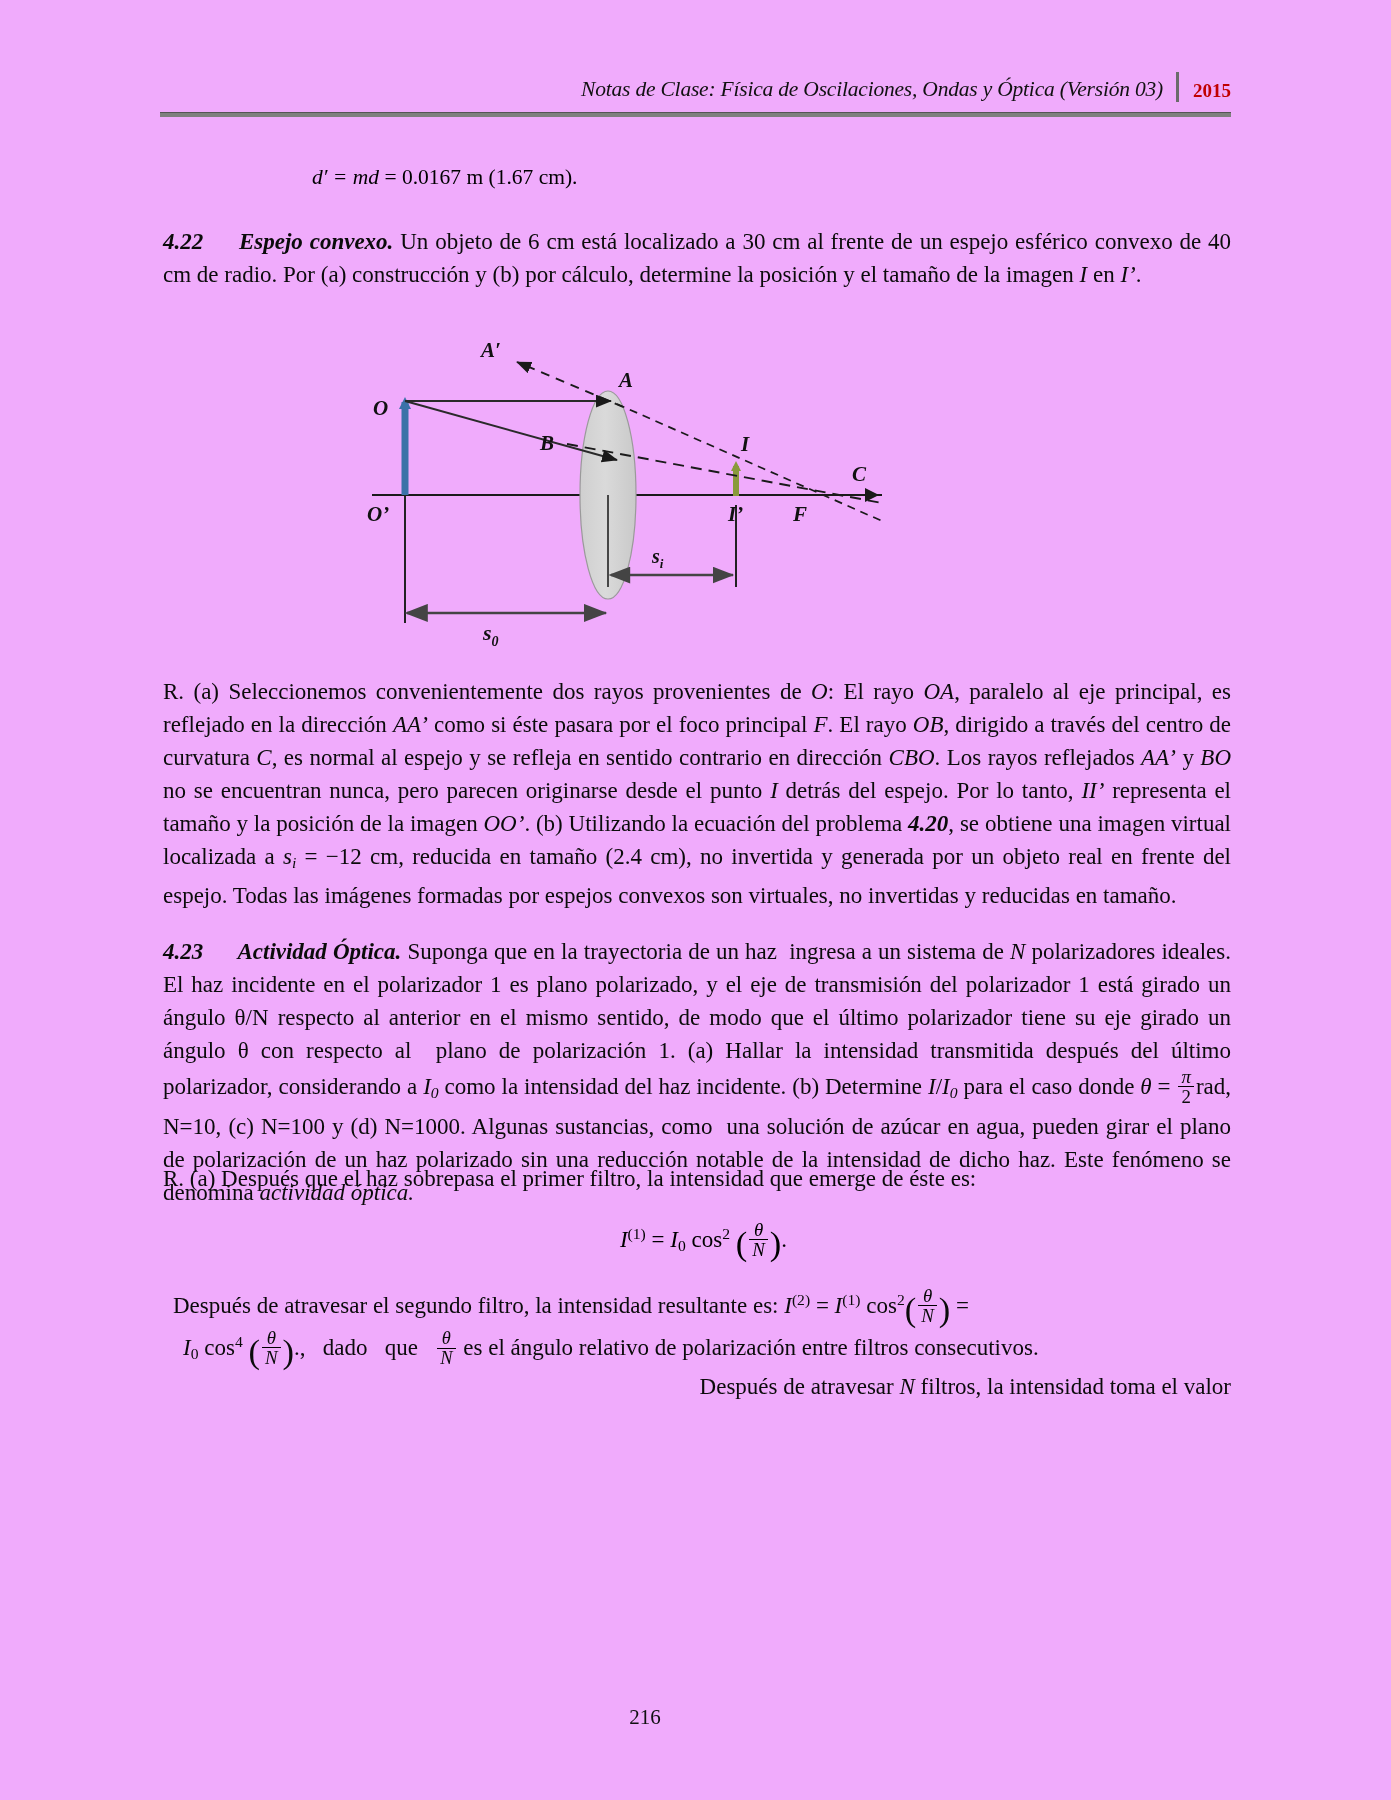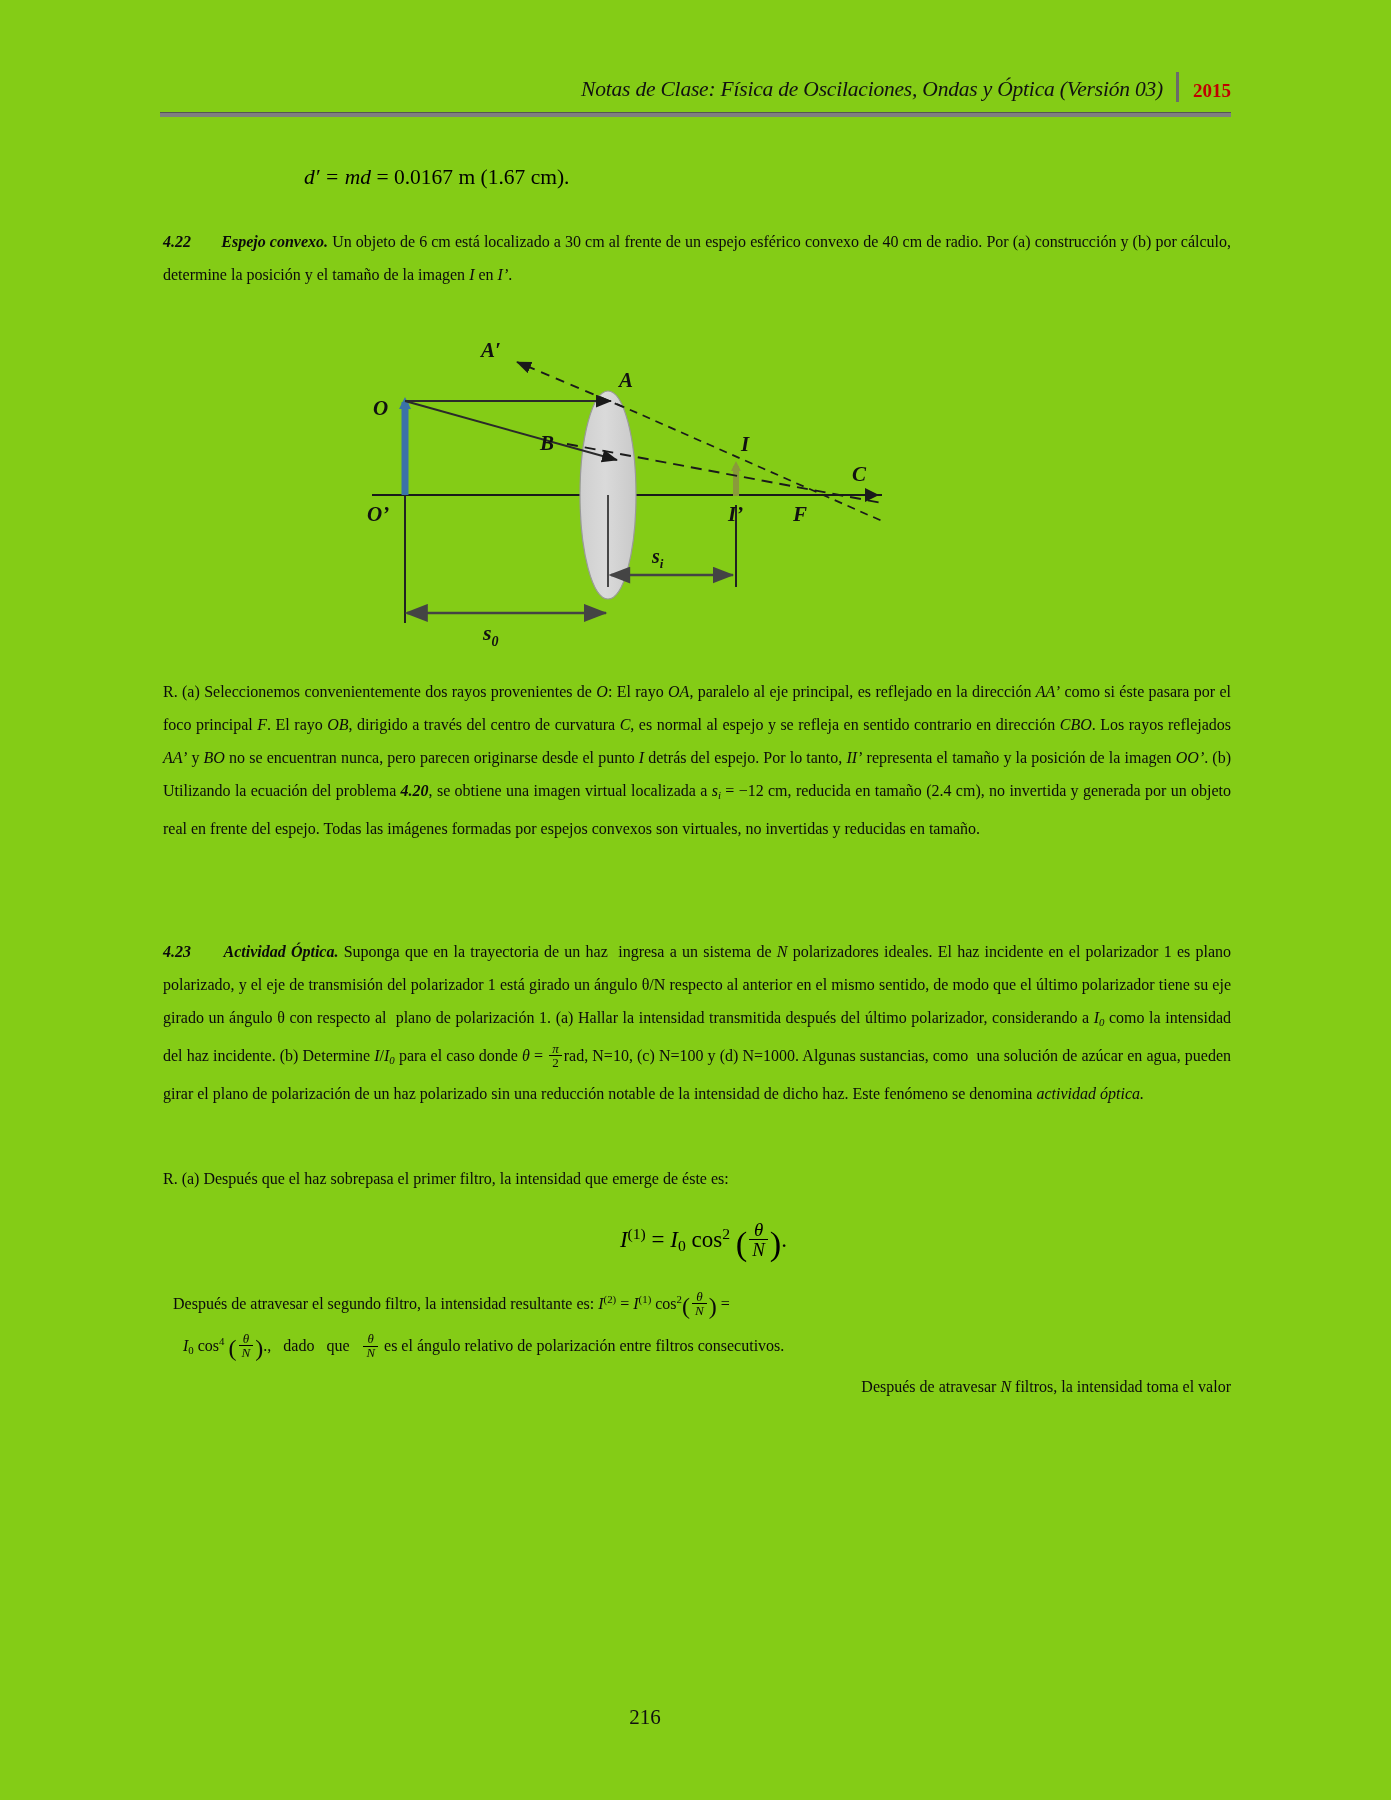--- a/index.html
+++ b/index.html
@@ -4,21 +4,21 @@
 <style>
   html, body {
     margin: 0;
     padding: 0;
     background: #ffffff;
   }
   .page {
     position: relative;
     width: 1391px;
     height: 1800px;
-    background: #84cc16;
+    background: #f0abfc;
     font-family: "Liberation Serif", serif;
     color: #000000;
     overflow: hidden;
     text-decoration: underline;
   }
 
   
   .header {
     position: absolute;
     left: 160px;
@@ -57,21 +57,21 @@
     top: 112px;
     width: 1071px;
     height: 4px;
     background: #7f7f7f;
     border-top: 1px solid #555;
   }
 
   
   .body-text {
     position: absolute;
-    font-size: 16px;
+    font-size: 23px;
     line-height: 33px;
     text-align: justify;
     color: #0b0b0b;
   }
   .eq-center {
     position: absolute;
     text-align: left;
     font-size: 21.5px;
   }
   i, .it { font-style: italic; }
@@ -124,21 +124,21 @@
 
 <div class="page">
 
   <div class="header">
     <div class="header-title">Notas de Clase: Física de Oscilaciones, Ondas y Óptica (Versión 03)</div>
     <div class="header-divider"></div>
     <div class="header-year">2015</div>
   </div>
   <div class="header-rule"></div>
 
-  <div class="eq-center" style="left:304px; top:165px;text-align:center;">
+  <div class="eq-center" style="left:312px; top:165px;text-align:center;">
     <span class="it"><span>d′ = md</span></span>
     <span>= 0.0167 m (1.67 cm).</span>
   </div>
 
   <div class="body-text" style="left:163px; top:225px; width:1068px;">
     <span class="bi">4.22</span>
     <span style="display:inline-block;width:22px;"></span>
     <span class="bi">Espejo convexo.</span>
     <span> Un objeto de 6 cm está localizado a 30 cm al frente de un espejo esférico convexo de 40 cm de radio. Por (a) construcción y (b) por cálculo, determine la posición y el tamaño de la imagen </span><span class="it">I</span><span> en </span><span class="it">I’</span><span>.</span>
   </div>

